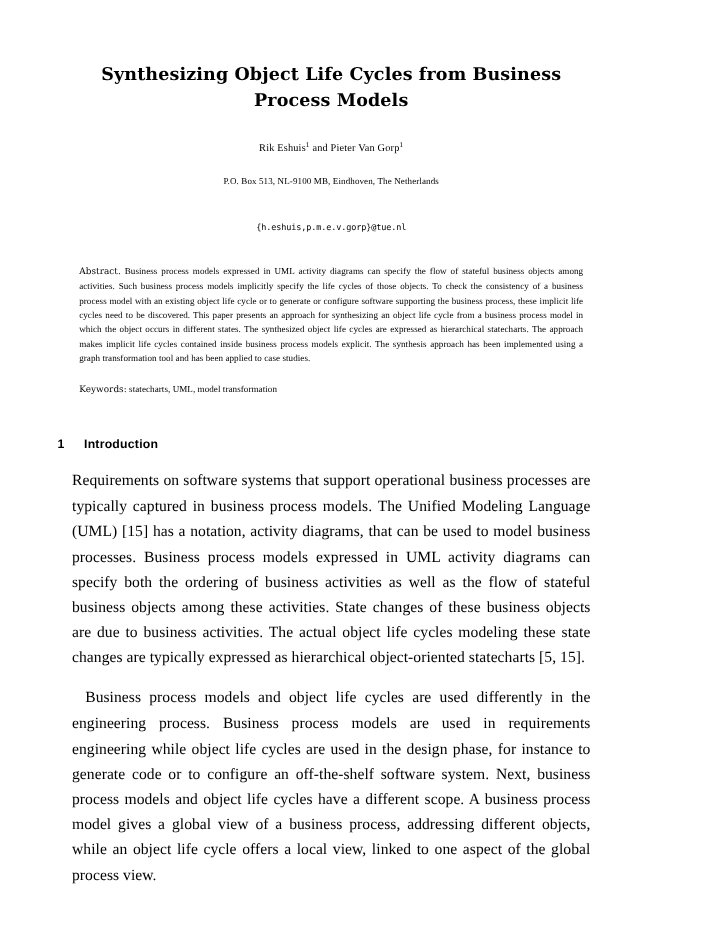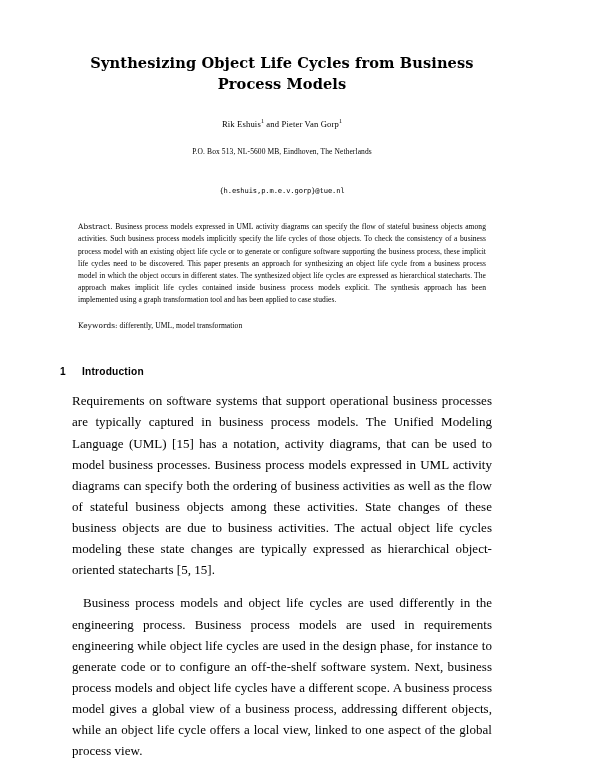--- a/index.html
+++ b/index.html
@@ -12,21 +12,21 @@
     height: 776px;
     font-family: "Liberation Serif", serif;
     color: #000000;
     overflow: hidden;
   }
   .page {
     position: relative;
     width: 600px;
     height: 776px;
     box-sizing: border-box;
-    padding: 52px 96px 0 60px;
+    padding: 52px 96px 0 48px;
   }
   .title {
     font-family: "DejaVu Serif", serif;
     font-size: 14.6px;
     font-weight: bold;
     text-align: center;
     line-height: 1.45;
     letter-spacing: 0.1px;
     margin: 0 0 24px 0;
   }
@@ -111,33 +111,33 @@
   <h1 class="title">
     <span class="line">Synthesizing Object Life Cycles from Business</span>
     <span class="line">Process Models</span>
   </h1>
 
   <div class="authors">
     <span>Rik Eshuis<sup>1</sup> and Pieter Van Gorp<sup>1</sup></span>
   </div>
 
   <div class="affil">
-    <div>P.O. Box 513, NL-5600 MB, Eindhoven, The Netherlands</div>
+    <div>P.O. Box 513, NL-9100 MB, Eindhoven, The Netherlands</div>
   </div>
 
   <div class="email">{h.eshuis,p.m.e.v.gorp}@tue.nl</div>
 
   <div class="abstract">
     <span class="head">Abstract.</span>
     <span>Business process models expressed in UML activity diagrams can specify the flow of stateful business objects among activities. Such business process models implicitly specify the life cycles of those objects. To check the consistency of a business process model with an existing object life cycle or to generate or configure software supporting the business process, these implicit life cycles need to be discovered. This paper presents an approach for synthesizing an object life cycle from a business process model in which the object occurs in different states. The synthesized object life cycles are expressed as hierarchical statecharts. The approach makes implicit life cycles contained inside business process models explicit. The synthesis approach has been implemented using a graph transformation tool and has been applied to case studies.</span>
   </div>
 
   <div class="keywords">
     <span class="head">Keywords:</span>
-    <span>differently, UML, model transformation</span>
+    <span>statecharts, UML, model transformation</span>
   </div>
 
   <h2 class="section-head">
     <span class="num">1</span><span>Introduction</span>
   </h2>
 
   <p class="body">Requirements on software systems that support operational business processes are typically captured in business process models. The Unified Modeling Language (UML) [15] has a notation, activity diagrams, that can be used to model business processes. Business process models expressed in UML activity diagrams can specify both the ordering of business activities as well as the flow of stateful business objects among these activities. State changes of these business objects are due to business activities. The actual object life cycles modeling these state changes are typically expressed as hierarchical object-oriented statecharts [5, 15].</p>
   <p class="body">Business process models and object life cycles are used differently in the engineering process. Business process models are used in requirements engineering while object life cycles are used in the design phase, for instance to generate code or to configure an off-the-shelf software system. Next, business process models and object life cycles have a different scope. A business process model gives a global view of a business process, addressing different objects, while an object life cycle offers a local view, linked to one aspect of the global process view.</p>
 
 </div>

